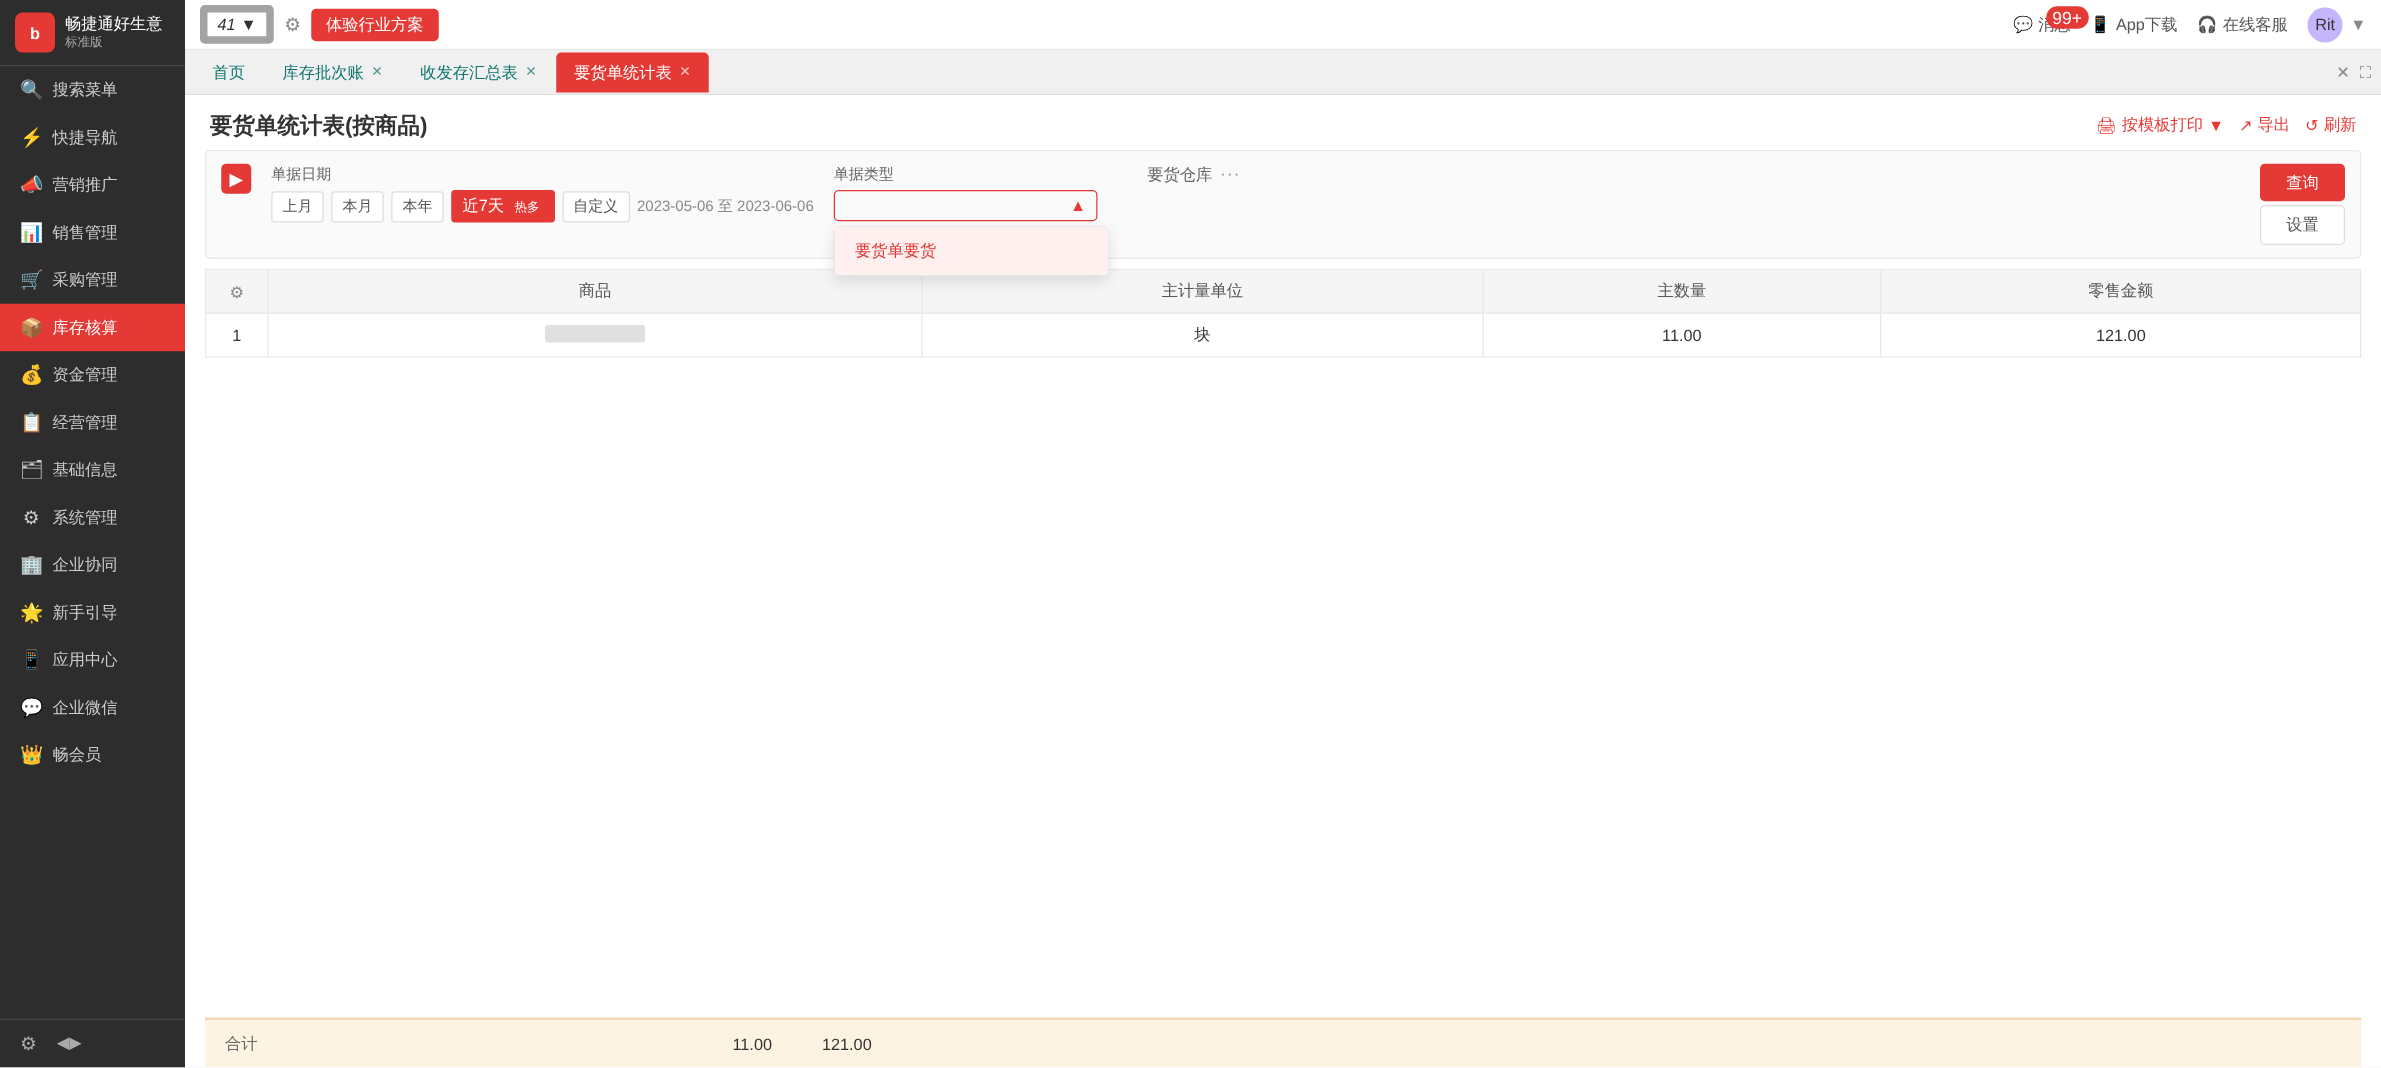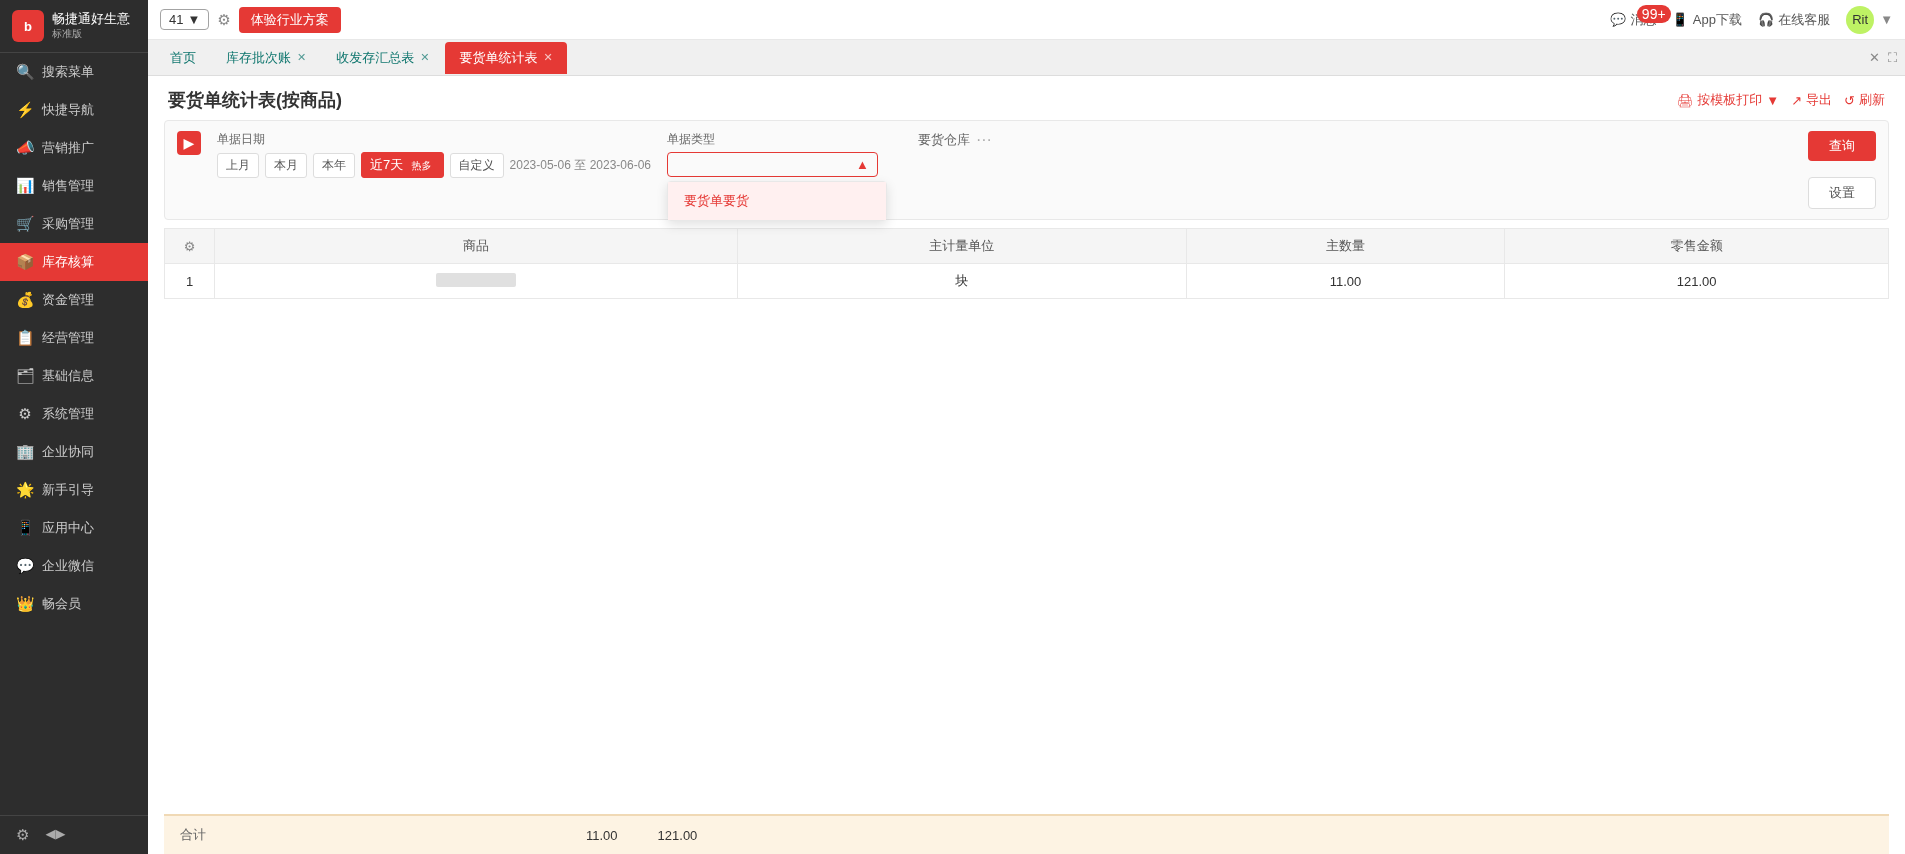--- a/index.html
+++ b/index.html
@@ -70,26 +70,27 @@
       align-items: center;
       padding: 0 12px;
       gap: 8px;
       position: relative;
     }
     .topbar-left { display: flex; align-items: center; gap: 8px; flex: 1; }
     .store-selector {
       display: flex;
       align-items: center;
       gap: 4px;
-      border: 1px solid #a3a3a3;
+      border: 6px solid #a3a3a3;
       border-radius: 4px;
       padding: 2px 8px;
       cursor: pointer;
       font-size: 13px;
       color: #333;
+      font-style: italic;
     }
     .trial-btn {
       background: #e53935;
       color: white;
       border: none;
       border-radius: 4px;
       padding: 4px 12px;
       cursor: pointer;
       font-size: 13px;
     }
@@ -308,21 +309,21 @@
       gap: 40px;
       margin: 0 16px 0;
     }
     .total-label { color: #666; font-size: 13px; }
     .total-val { color: #333; font-size: 13px; }
 
     
     .filter-right-btns {
       display: flex;
       flex-direction: column;
-      gap: 16px;
+      gap: 3px;
       margin-left: auto;
     }
   </style>
 </head>
 <body>
 
 <div class="sidebar">
   <div class="sidebar-logo">
     <div class="logo-icon">
       <span>b</span>
@@ -419,21 +420,21 @@
       </div>
       <div class="badge-wrap">
         <span>📱</span>
         <span>App下载</span>
       </div>
       <div class="badge-wrap">
         <span>🎧</span>
         <span>在线客服</span>
       </div>
       <div style="display:flex;align-items:center;gap:6px;">
-        <div class="avatar" style="display:flex;align-items:center;justify-content:center;background:#bef264;font-size:11px;color:#333;">
+        <div class="avatar" style="display:flex;align-items:center;justify-content:center;background:#c4b5fd;font-size:11px;color:#333;">
           <span>Rit</span>
         </div>
         <span style="color:#888;">▼</span>
       </div>
     </div>
   </div>
 
   <div class="tabbar">
     <div class="tab">
       <span>首页</span>

